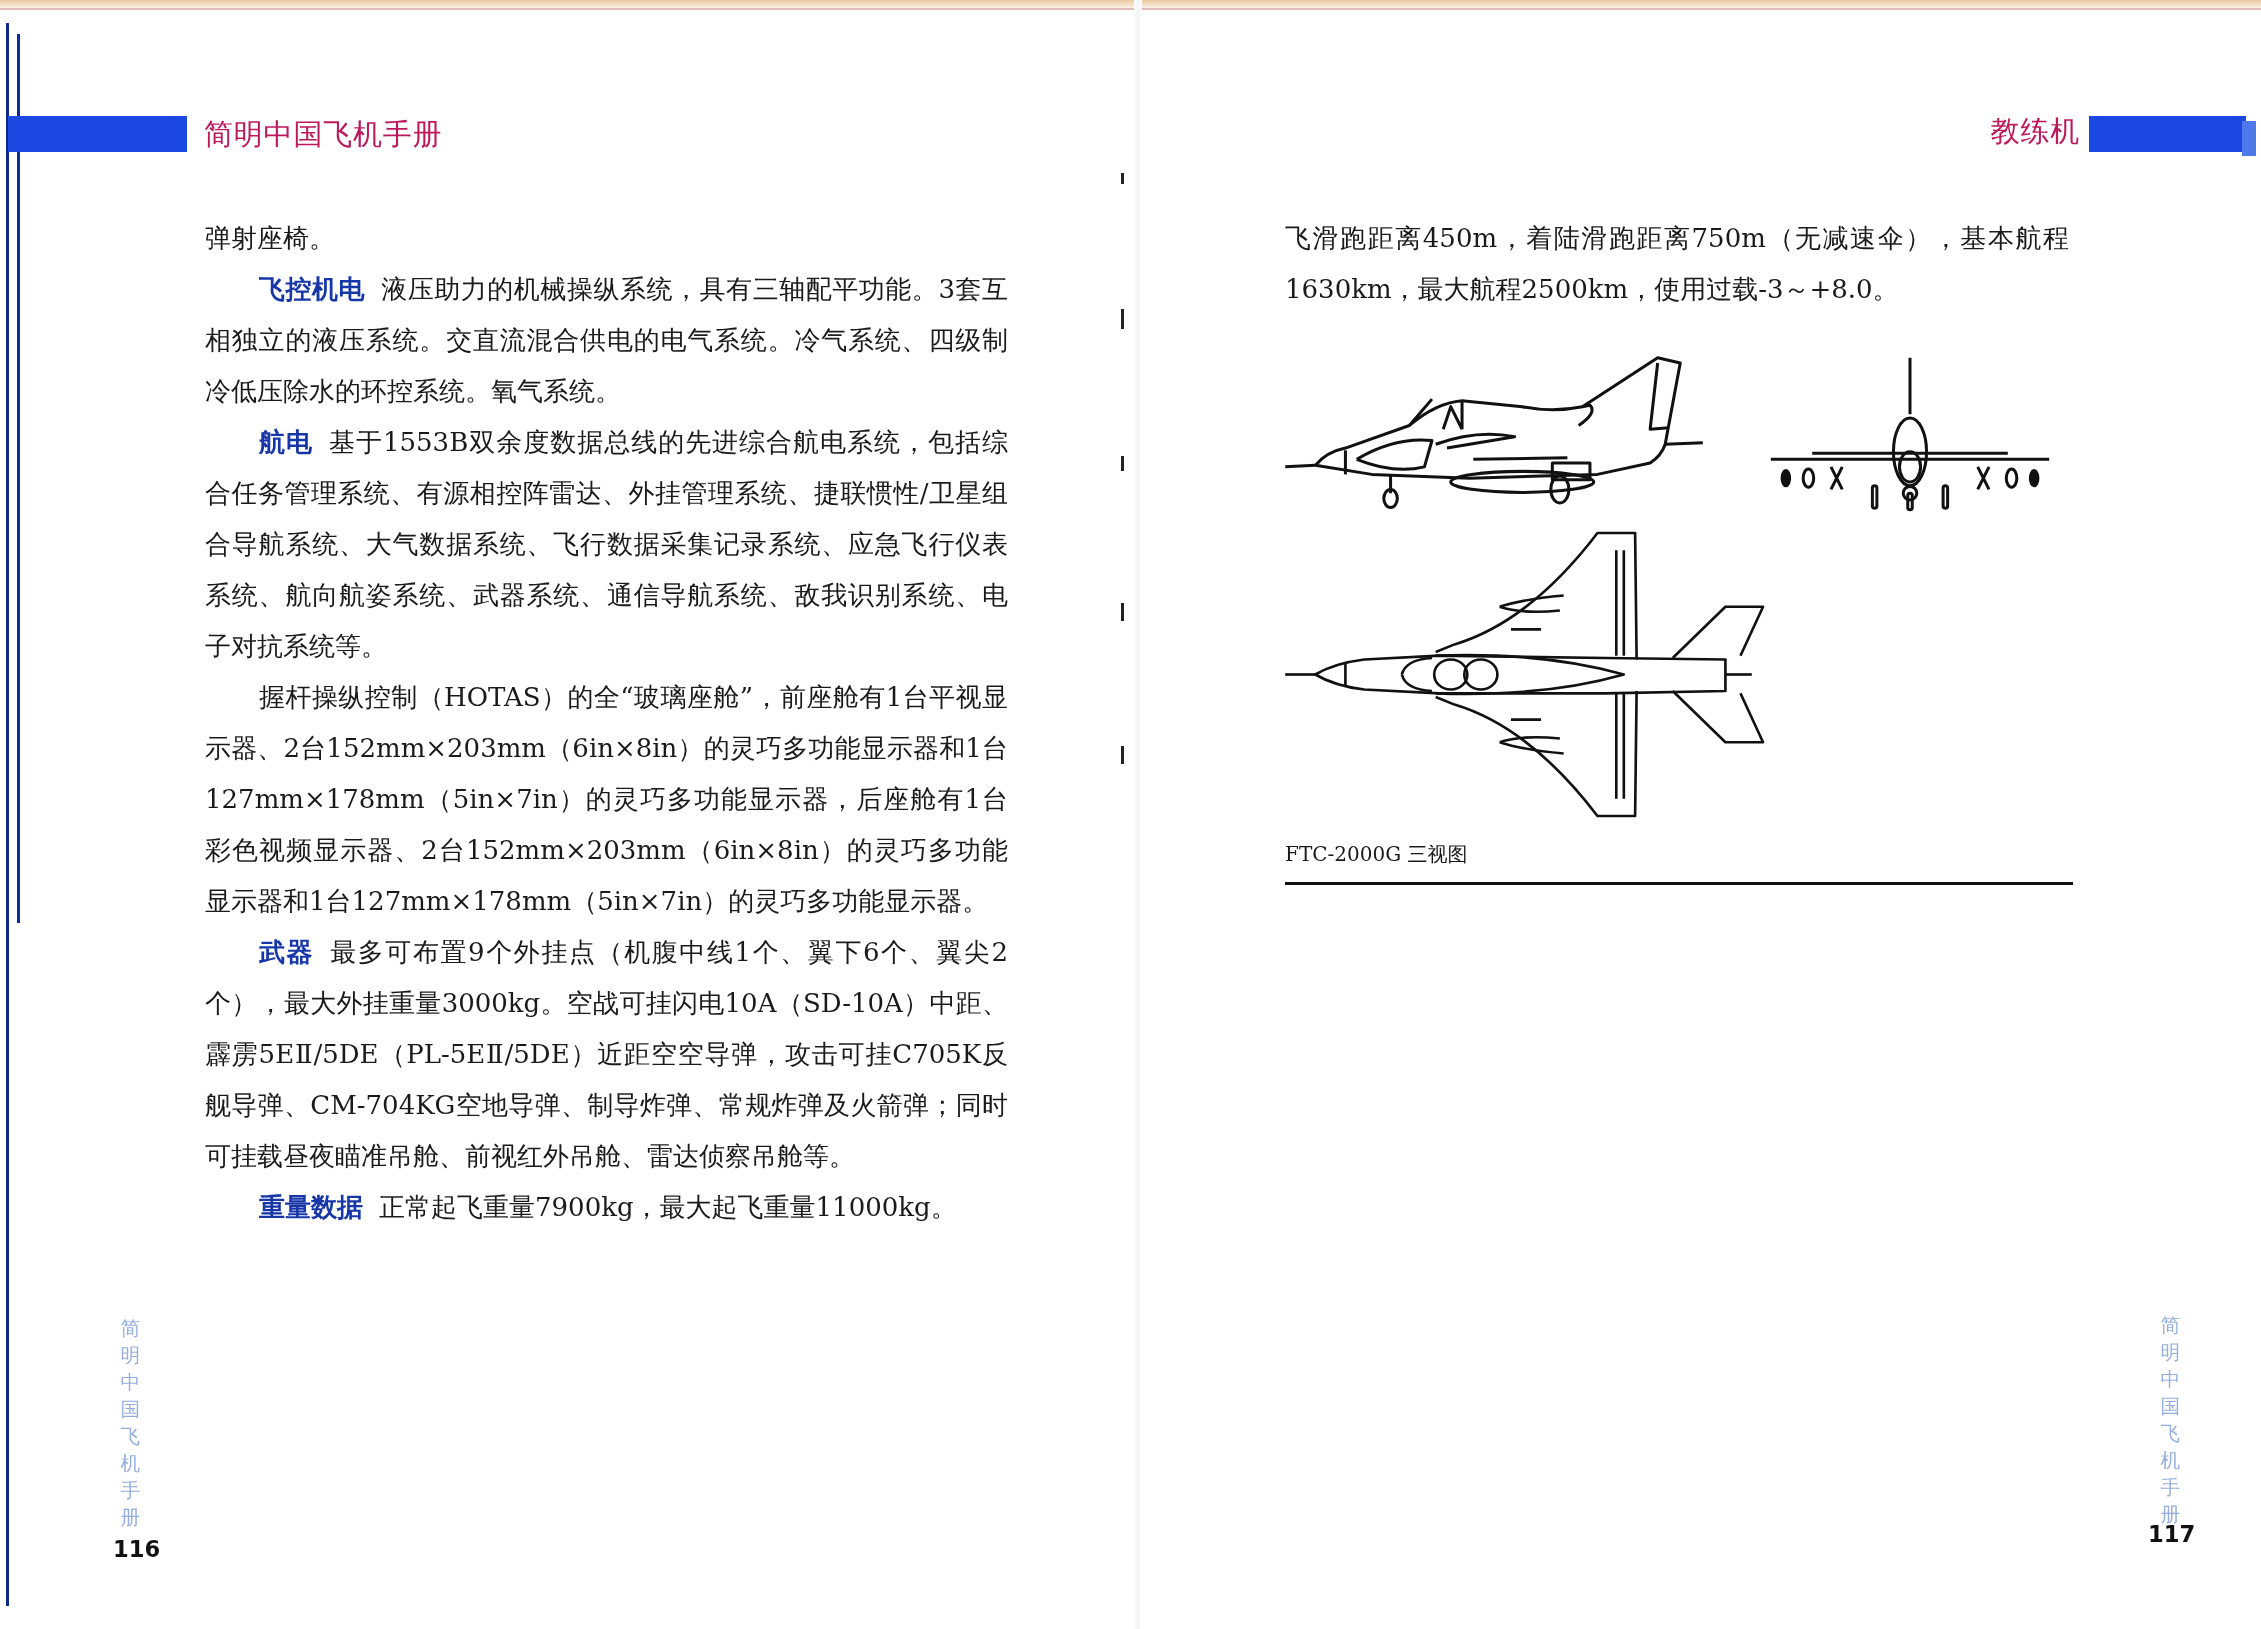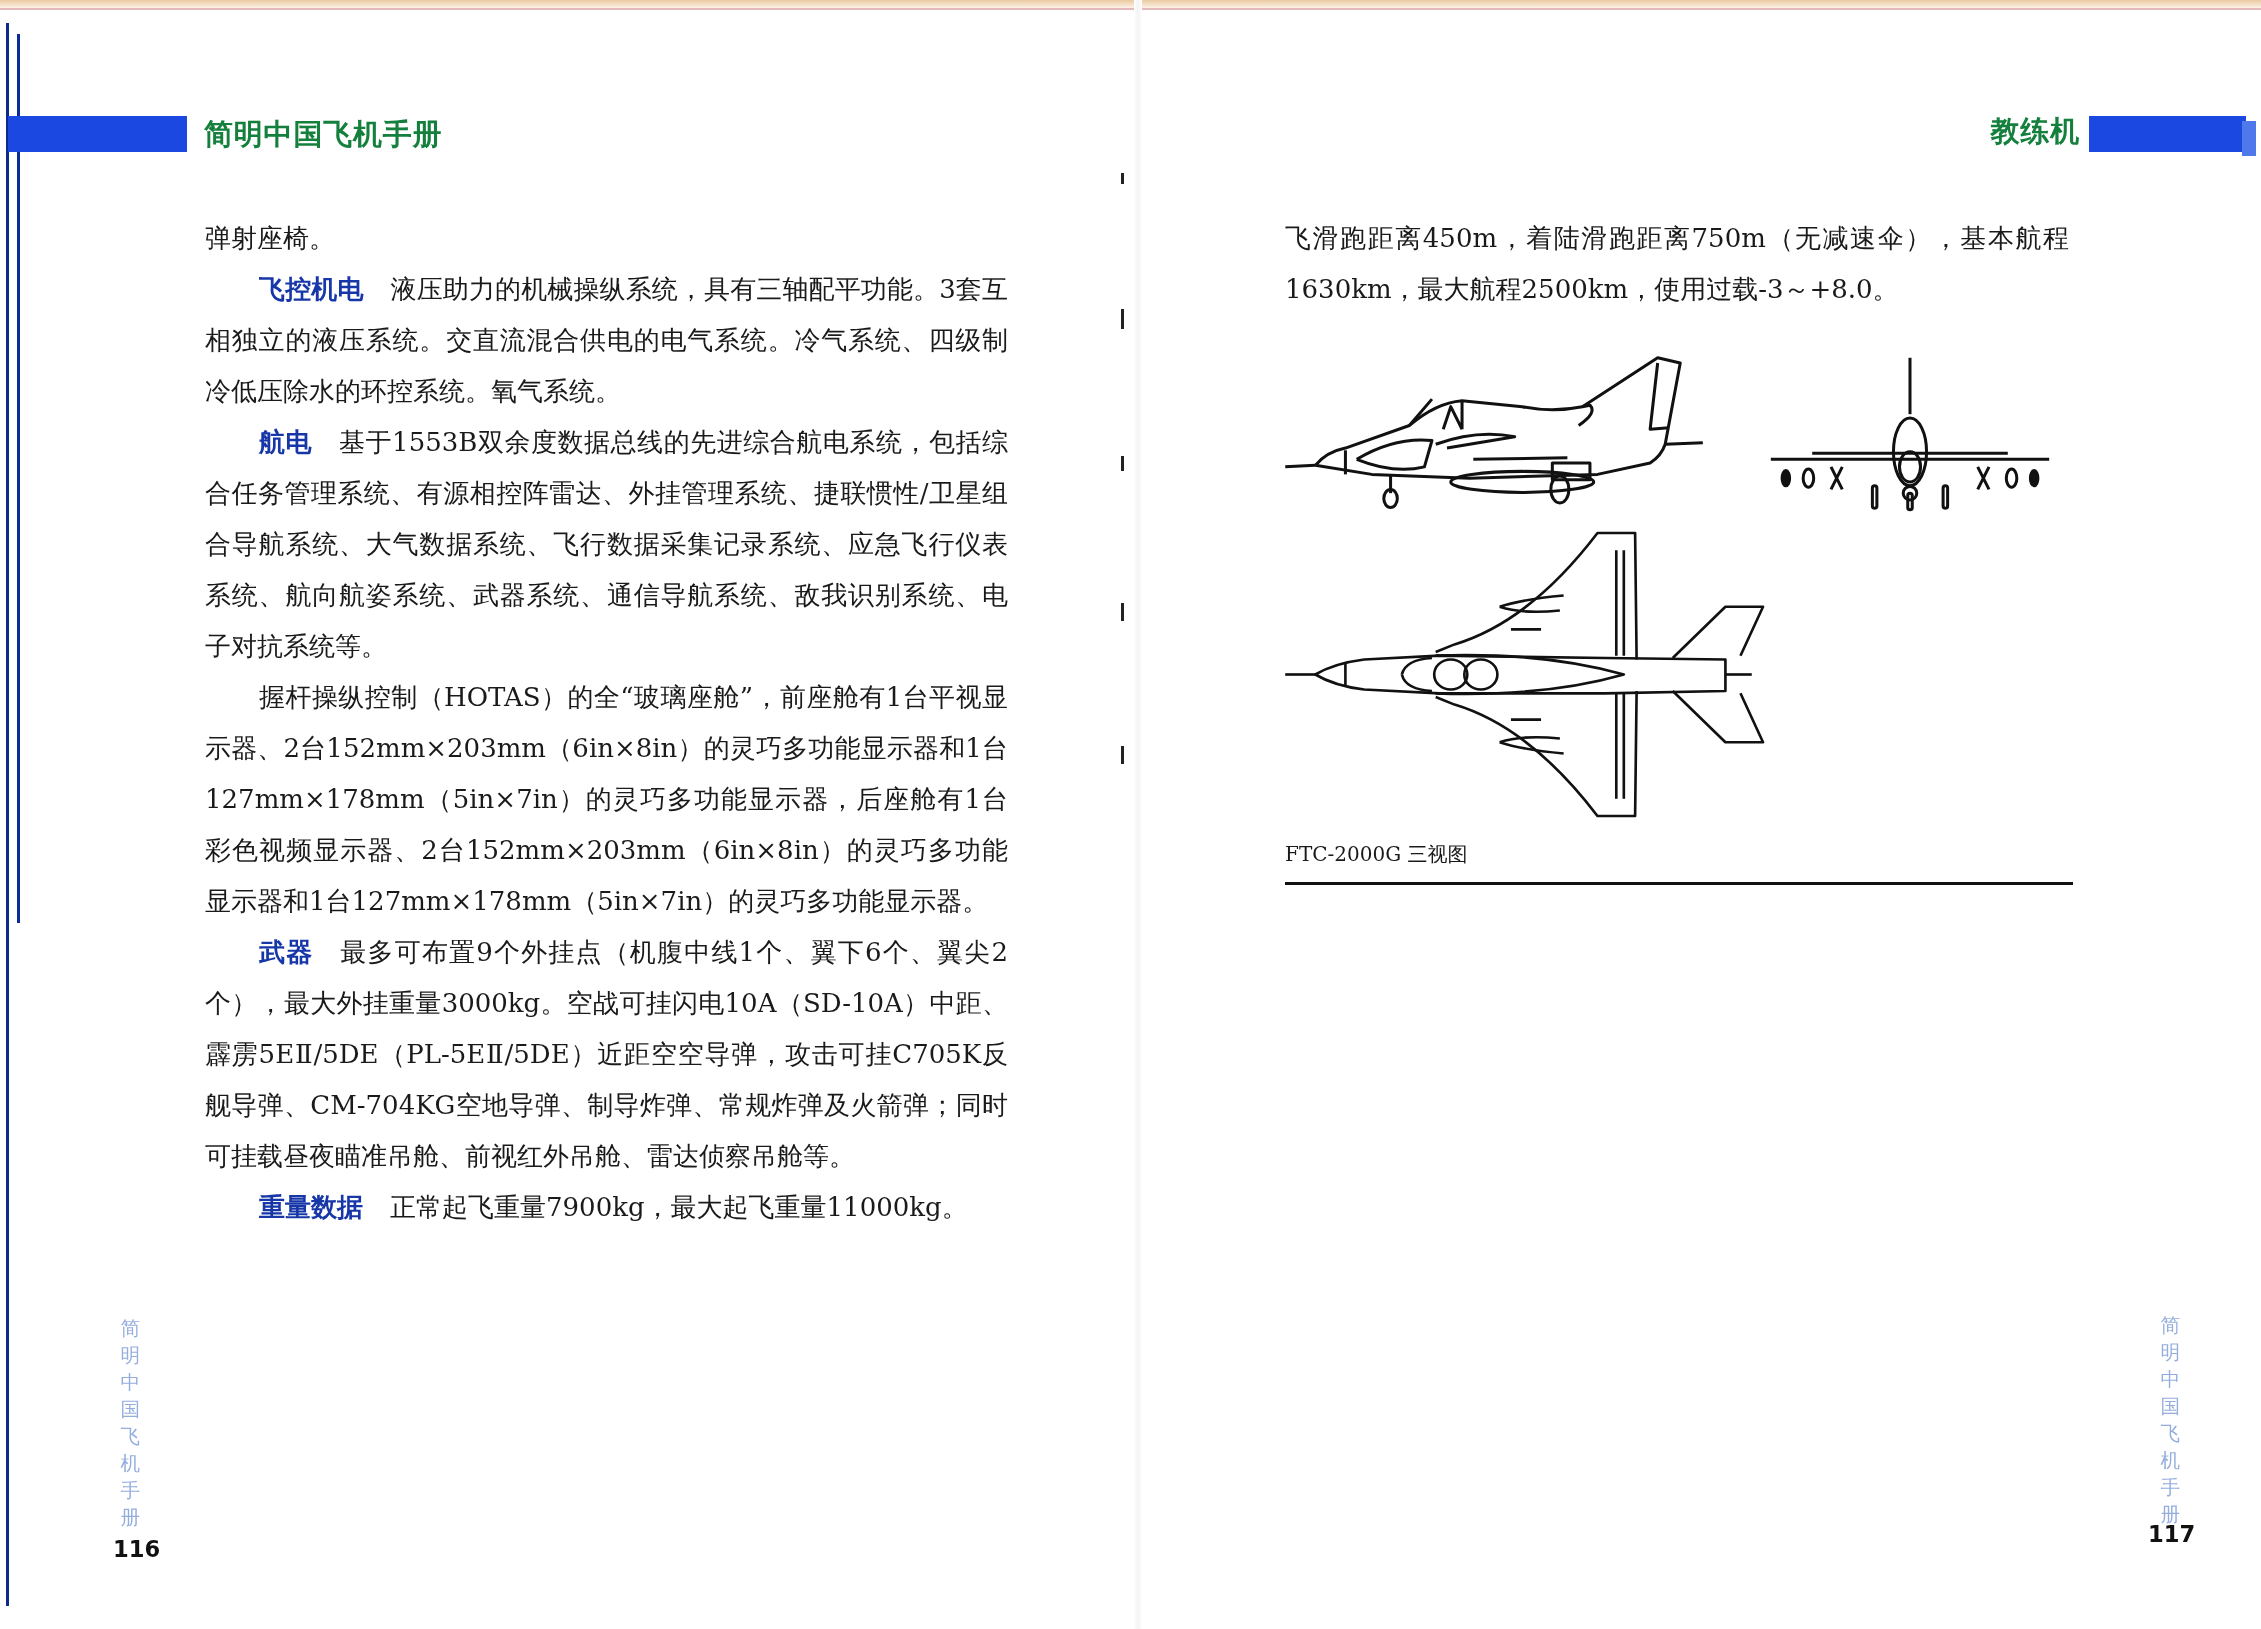--- a/index.html
+++ b/index.html
@@ -9,26 +9,26 @@
              background:linear-gradient(#e7c9a0 0, #f2d9b9 3px, #ffffff 10.6px); }
   .topline { position:absolute; left:0; top:7.5px; width:2261px; height:2.3px; background:#d9a0a8; opacity:.7; }
   .page { position:absolute; top:0; height:1630px; }
   .page.left { left:0; width:1138px; }
   .page.right { left:1138px; width:1123px; }
   .gutter { position:absolute; left:1134px; top:0; width:7.5px; height:1630px;
             background:linear-gradient(90deg, #ffffff, #f3f3f3 50%, #ffffff); }
   .spine1 { position:absolute; left:6px; top:22.6px; width:3px; height:1583px; background:#0e2a8a; }
   .spine2 { position:absolute; left:16.6px; top:34px; width:3.8px; height:889px; background:#0b2b9a; }
   .hdr-bar { position:absolute; height:36px; background:#1a48e0; }
-  .hdr-title { position:absolute; font-family:"DejaVu Sans", "Liberation Sans", sans-serif; font-weight:bold;
-               color:#15803d; font-size:29px; line-height:36px; letter-spacing:0.8px; }
+  .hdr-title { position:absolute; font-family:"DejaVu Sans", "Liberation Sans", sans-serif; font-weight:normal;
+               color:#be185d; font-size:29px; line-height:36px; letter-spacing:0.8px; }
   .body-text { position:absolute; font-size:26px; line-height:51px; text-align:justify; }
   .para { margin:0; }
   .para.indent { text-indent:54px; }
-  .kw { font-family:"DejaVu Sans", "Liberation Sans", sans-serif; font-weight:bold; color:#1737a8; margin-right:27px; }
+  .kw { font-family:"DejaVu Sans", "Liberation Sans", sans-serif; font-weight:bold; color:#1737a8; margin-right:16px; }
   .sup { font-size:15px; vertical-align:super; line-height:0; }
   .fig { position:absolute; }
   .caption { position:absolute; font-size:20px; line-height:30px; }
   .rule { position:absolute; height:3px; background:#111; }
   .side-label { position:absolute; width:22.6px; font-family:"DejaVu Sans", "Liberation Sans", sans-serif;
                 font-size:19.6px; line-height:27px; color:#3d6bc4; opacity:.55; text-align:center; }
   .pagenum { position:absolute; font-family:"DejaVu Sans", "Liberation Sans", sans-serif; font-size:22.6px; font-weight:bold; color:#111; }
   .mark { position:absolute; width:3px; background:#222; }
 </style>
 </head>

